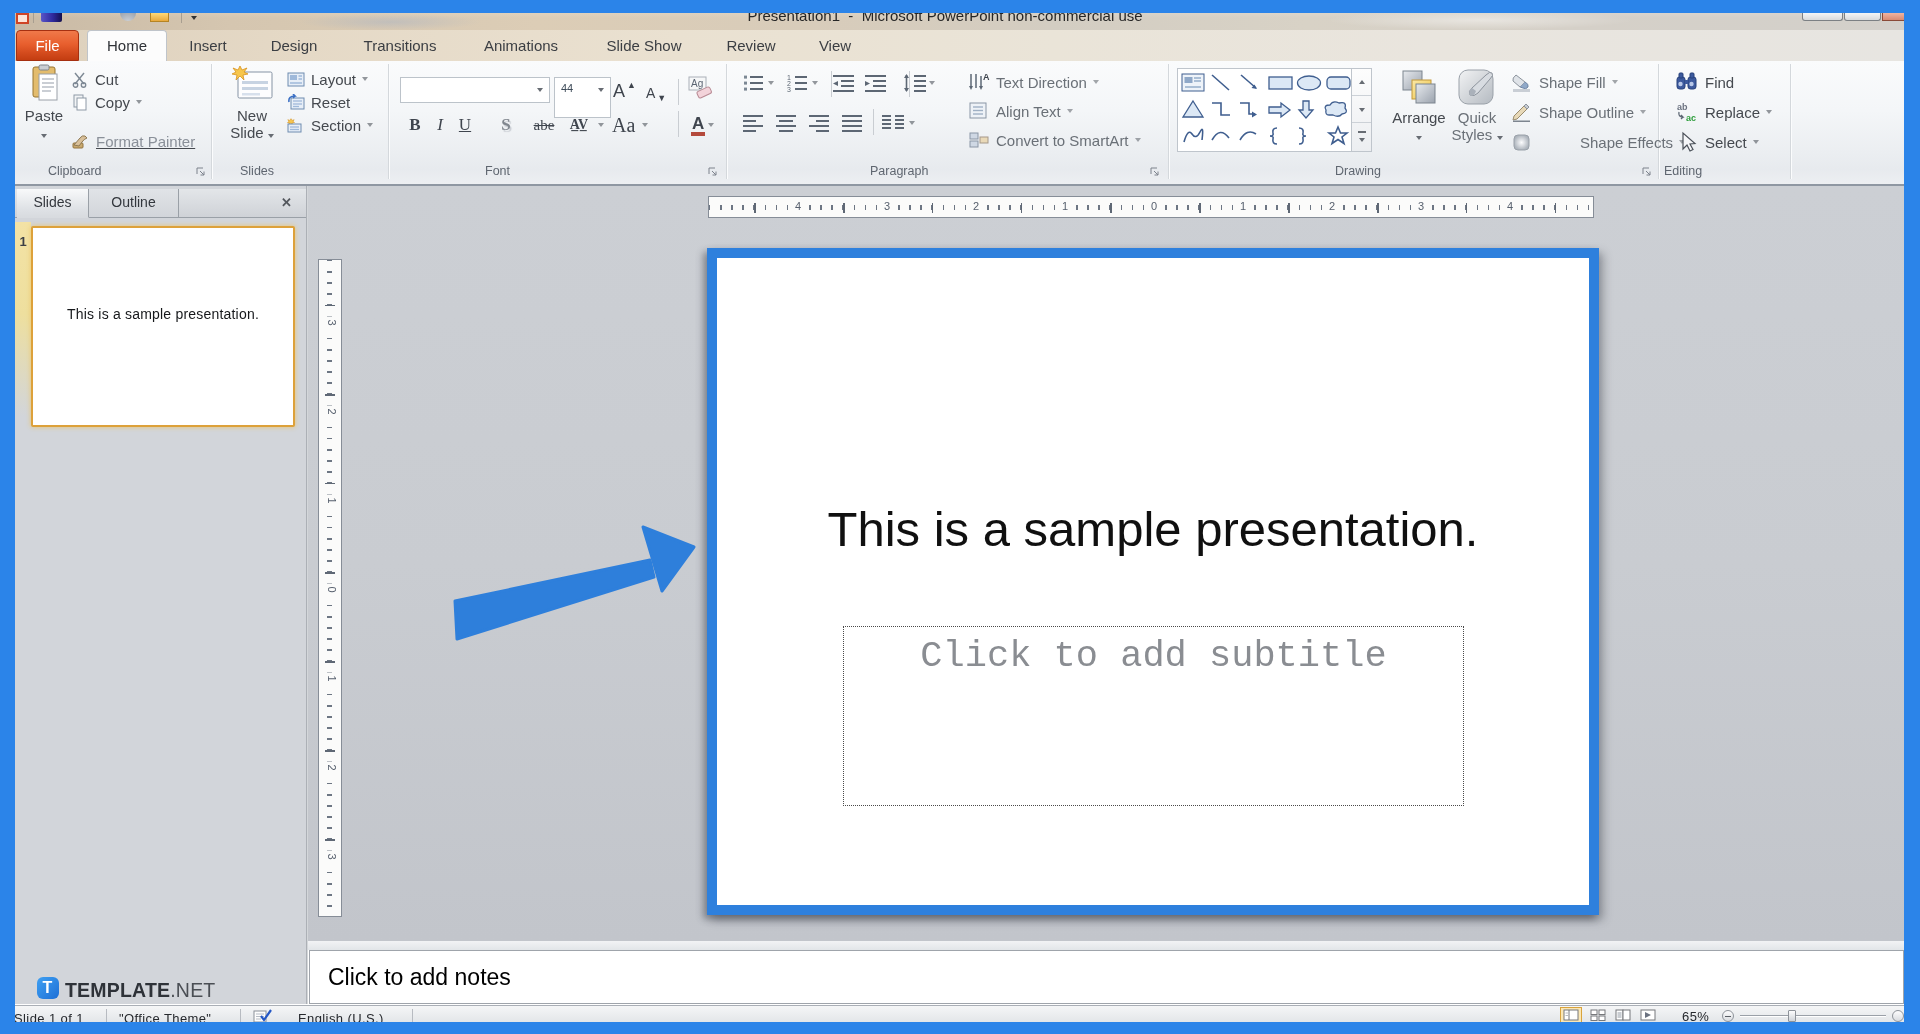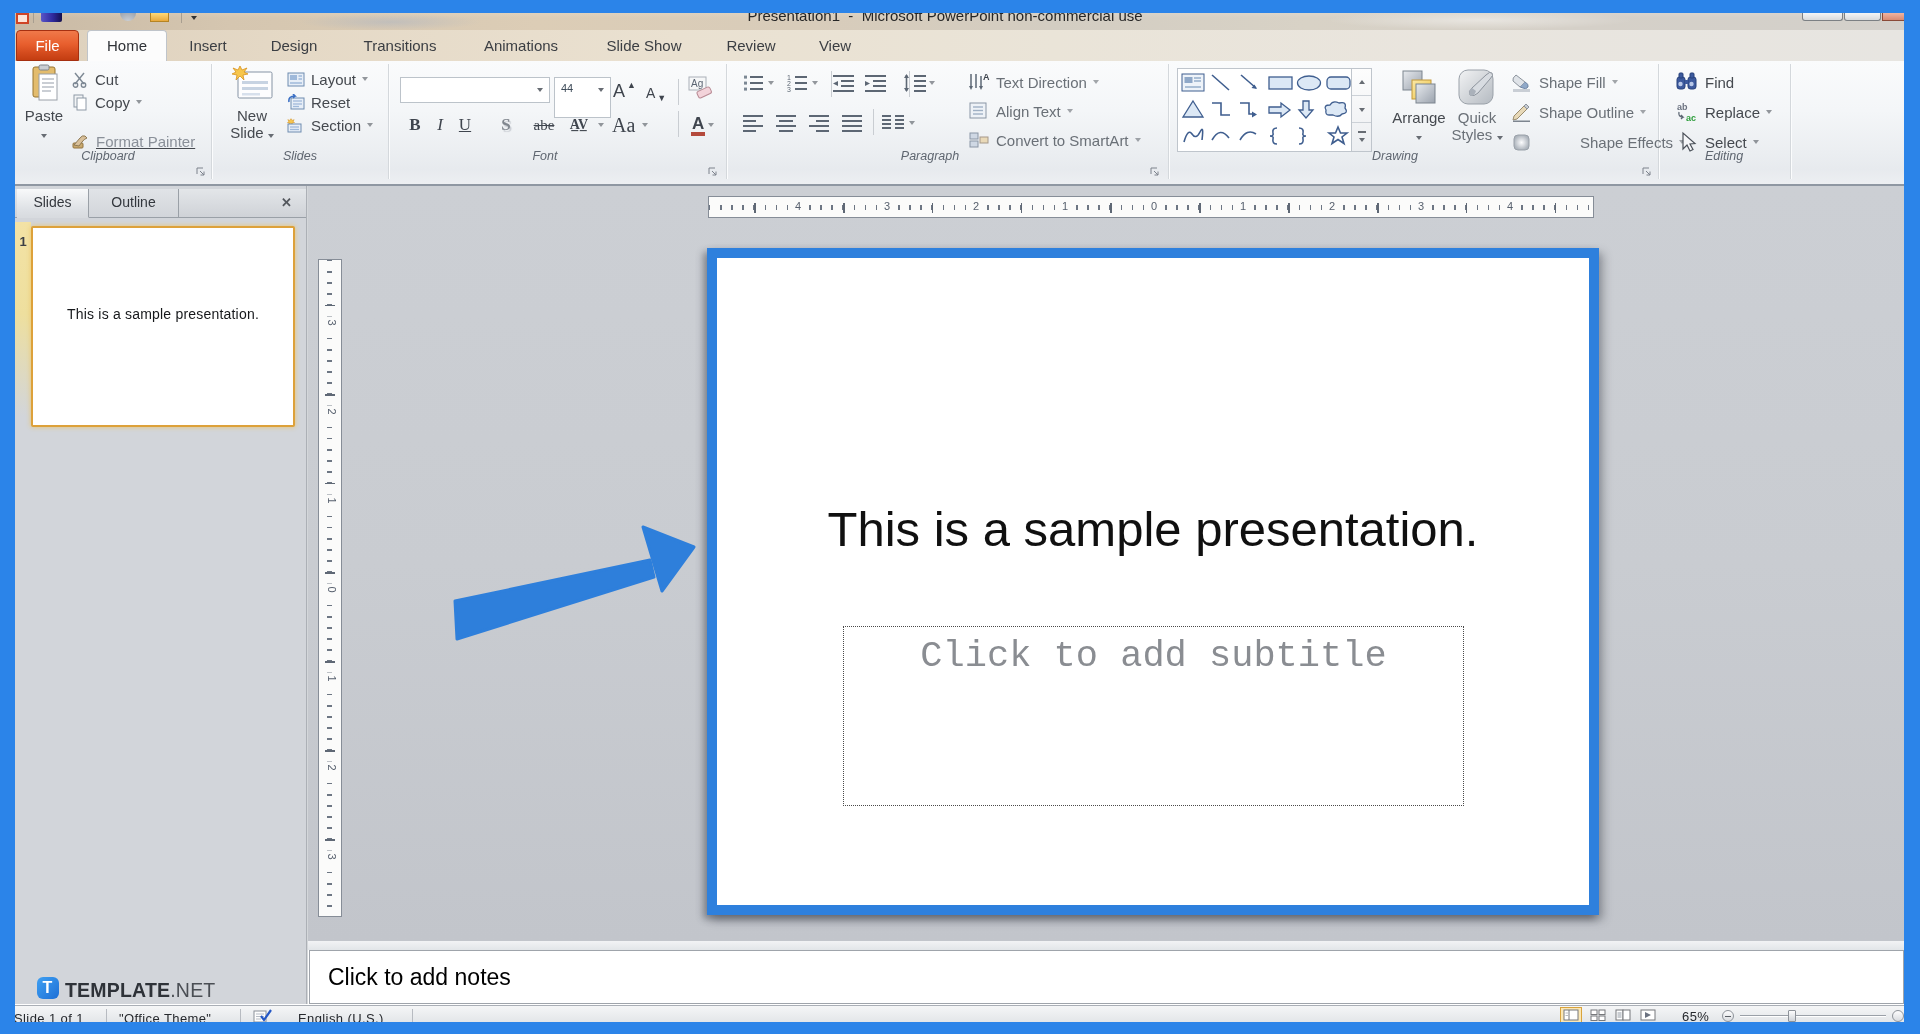--- a/index.html
+++ b/index.html
@@ -26,21 +26,21 @@
     background:linear-gradient(180deg,#f0794a 0%,#e85f2e 45%,#d64d1f 72%,#c33d11 100%);
     border:1px solid #a63011; color:#fff; font-size:15px; text-align:center; line-height:29px; }
   #tab-home { position:absolute; left:72px; top:0; width:80px; height:31px; border-radius:4px 4px 0 0;
     background:#fcfcfc; border:1px solid #bfc4ca; border-bottom:none; color:#2f3237;
     font-size:15px; text-align:center; line-height:30px; }
   .tab { position:absolute; top:0; height:31px; color:#3b3e43; font-size:15px; line-height:31px; text-align:center; }
   #ribbon { position:absolute; left:15px; top:61px; width:1889px; height:125px;
     background:linear-gradient(180deg,#fafbfc 0%,#f4f6f8 40%,#ebeef1 75%,#e7eaee 88%,#edeff2 100%);
     border-bottom:2px solid #8f97a2; }
   .gsep { position:absolute; top:3px; width:1px; height:115px; background:#d4d8dc; box-shadow:1px 0 0 #fbfcfd; }
-  .glabel { position:absolute; top:88px; height:16px; font-size:12.5px; color:#5f6670; text-align:center; width:120px;font-style:italic; }
+  .glabel { position:absolute; top:103px; height:16px; font-size:12.5px; color:#5f6670; width:120px; }
   .rtext { font-size:15px; color:#45494f; white-space:nowrap; }
   .dd { display:inline-block; width:0; height:0; border-left:3.5px solid transparent; border-right:3.5px solid transparent; border-top:4px solid #676c73; }
   .row { position:absolute; height:26px; display:flex; align-items:center; gap:6px; font-size:15px; color:#45494f; white-space:nowrap; }
   .bigbtn { position:absolute; text-align:center; font-size:15px; color:#45494f; }
   .combo { position:absolute; background:#fff; border:1px solid #bcc3ca; }
   .serif { font-family:"Liberation Serif", serif; }
   .vsep { position:absolute; width:1px; background:#c9cdd2; }
   #panel { position:absolute; left:15px; top:186px; width:292px; height:818px; background:#d2d5da; }
   #panel-border { position:absolute; left:306px; top:186px; width:2px; height:818px; background:linear-gradient(90deg,#989da4,#e8eaec); }
   .ptab { position:absolute; top:3px; height:29px; border:1px solid #9aa0a7; border-radius:3px 3px 0 0; font-size:14px; color:#33373d; text-align:center; line-height:26px; }

